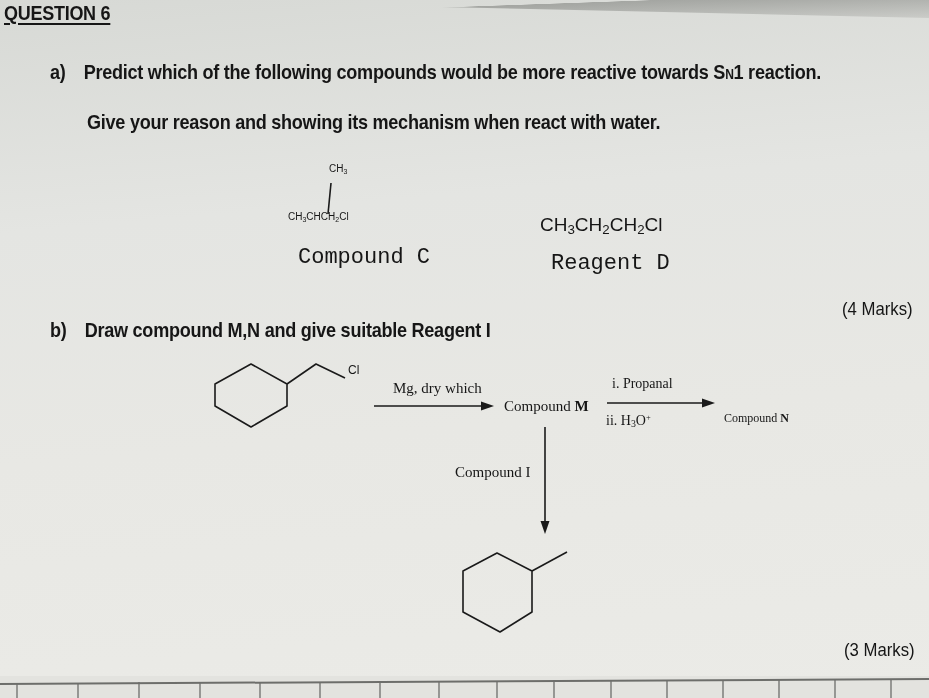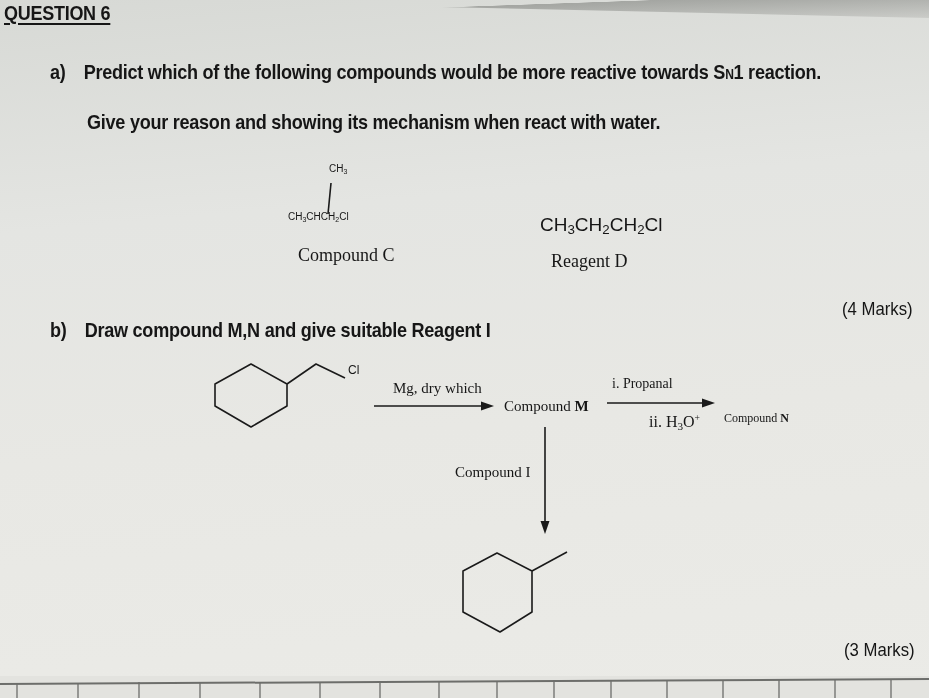--- a/index.html
+++ b/index.html
@@ -47,22 +47,22 @@
     .chem-sans {
       font-family: "Liberation Sans", sans-serif;
       font-size: 10px;
     }
     .chem-serif {
       font-family: Liberation Sans, sans-serif;
       font-size: 19px;
     }
     .chem-serif sub, .chem-sans sub { font-size: 70%; vertical-align: -0.25em; line-height: 0; }
     .label-serif {
-      font-family: Liberation Serif, serif;
-      font-size: 18px;
+      font-family: Liberation Mono, monospace;
+      font-size: 22px;
     }
     .small-serif {
       font-family: "Liberation Serif", serif;
       font-size: 15px;
     }
     .marks {
       font-size: 19px;
       transform: scaleX(0.88);
       transform-origin: left;
     }
@@ -117,21 +117,21 @@
 
 <div class="abs" style="left:348px; top:363px; font-size:12px;">Cl</div>
 
 <div class="abs small-serif" style="left:393px; top:380px;">Mg, dry which</div>
 
 <div class="abs small-serif" style="left:504px; top:398px;">
   <span>Compound </span><b>M</b>
 </div>
 
 <div class="abs small-serif" style="left:612px; top:376px; font-size:14px;text-align:center;">i. Propanal</div>
-<div class="abs small-serif" style="left:606px; top:413px; font-size:16px;margin-left:43px;">
+<div class="abs small-serif" style="left:606px; top:413px; font-size:14px;">
   <span>ii. H</span><sub style="font-size:70%; vertical-align:-0.25em; line-height:0;">3</sub><span>O</span><sup style="font-size:60%; vertical-align:0.6em; line-height:0;">+</sup>
 </div>
 
 <div class="abs small-serif" style="left:724px; top:411px; font-size:12px;">
   <span>Compound </span><b>N</b>
 </div>
 
 <div class="abs small-serif" style="left:455px; top:464px;">Compound I</div>
 
 <div class="abs marks" style="left:844px; top:639px;">(3 Marks)</div>

